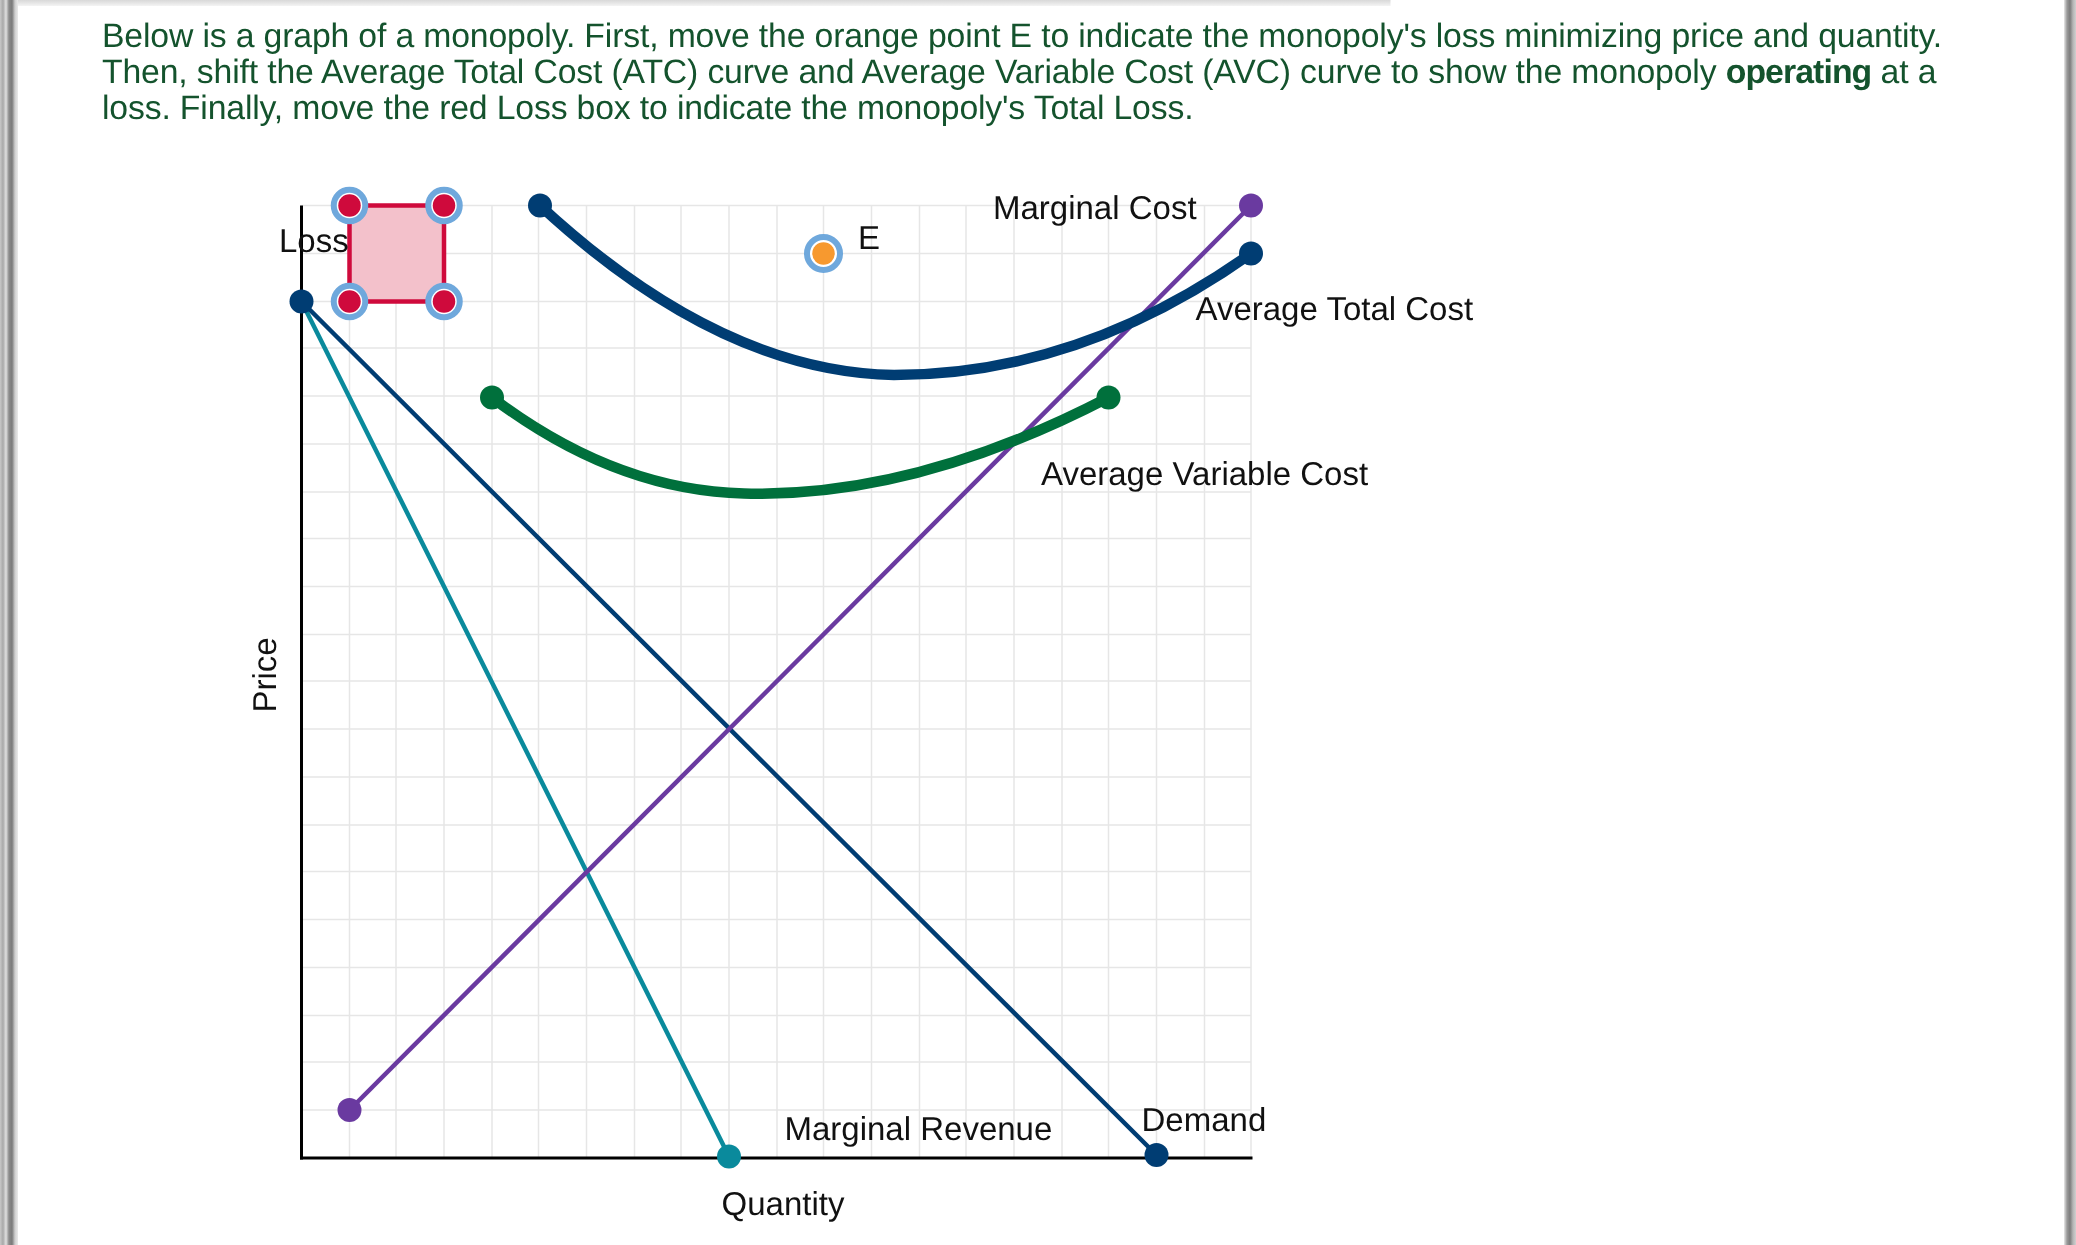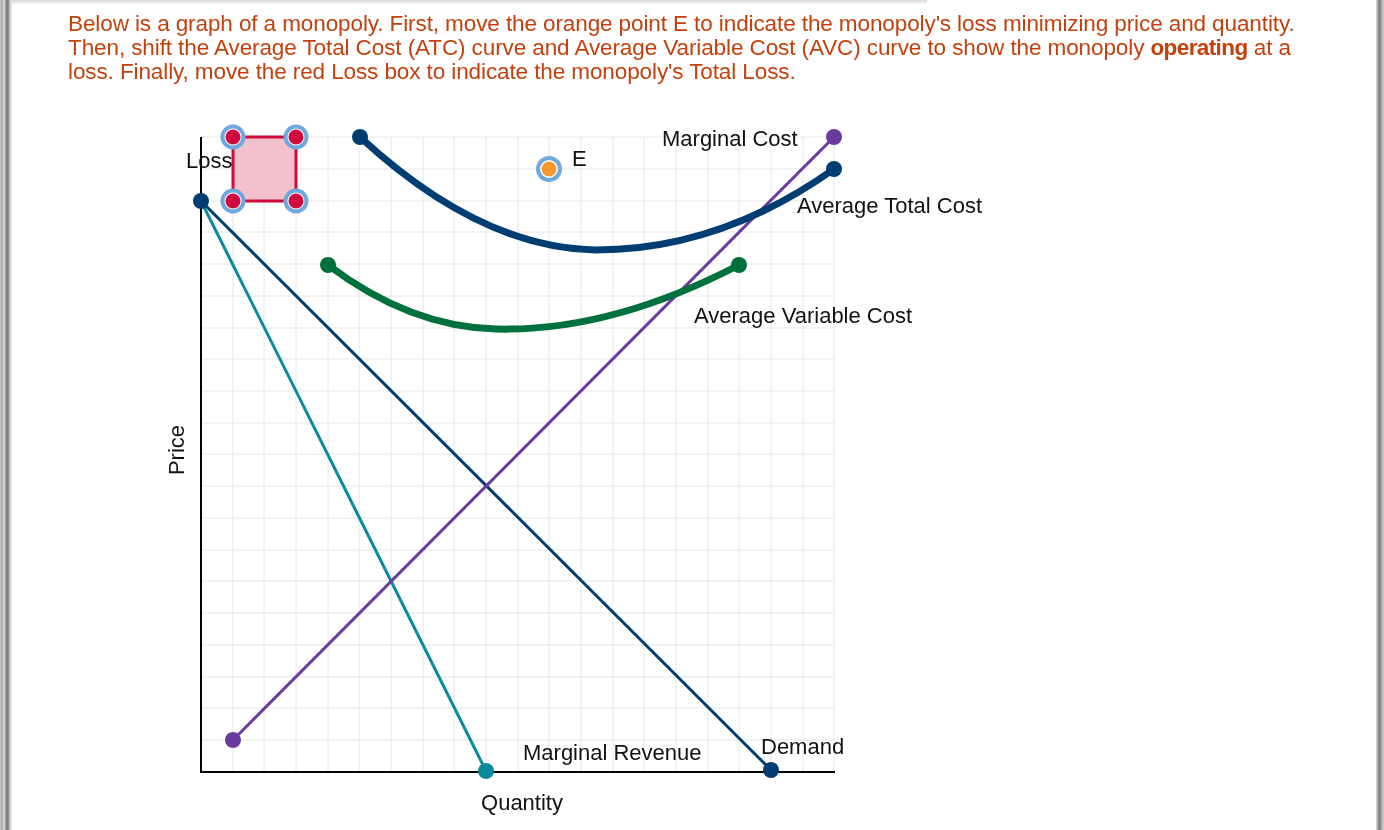--- a/index.html
+++ b/index.html
@@ -14,21 +14,21 @@
   .frame-right {
     position:absolute; right:0; top:0; width:8px; height:830px;
     background: linear-gradient(to right, #e8e8e8 0, #9a9a9a 2px, #7c7c7c 4px, #b5b5b5 6px, #d0d0d0 8px);
   }
   .top-rule {
     position:absolute; left:12px; top:0; width:915px; height:4px;
     background: linear-gradient(to bottom, #d8d8d8, #f4f4f4);
   }
   .instructions {
     position:absolute; left:68px; top:12px; width:1260px;
-    font-size:22.5px; line-height:24px; color:#c2410c;
+    font-size:22.5px; line-height:24px; color:#14532d;
     letter-spacing:-0.1px;
   }
   .instructions b { font-weight:bold; letter-spacing:-0.6px; }
   svg.graph { position:absolute; left:0; top:0; }
   .lbl { font-family:"Liberation Sans", sans-serif; font-size:22px; fill:#111; }
 </style>
 </head>
 <body>
 
 <div class="frame-left"></div>

